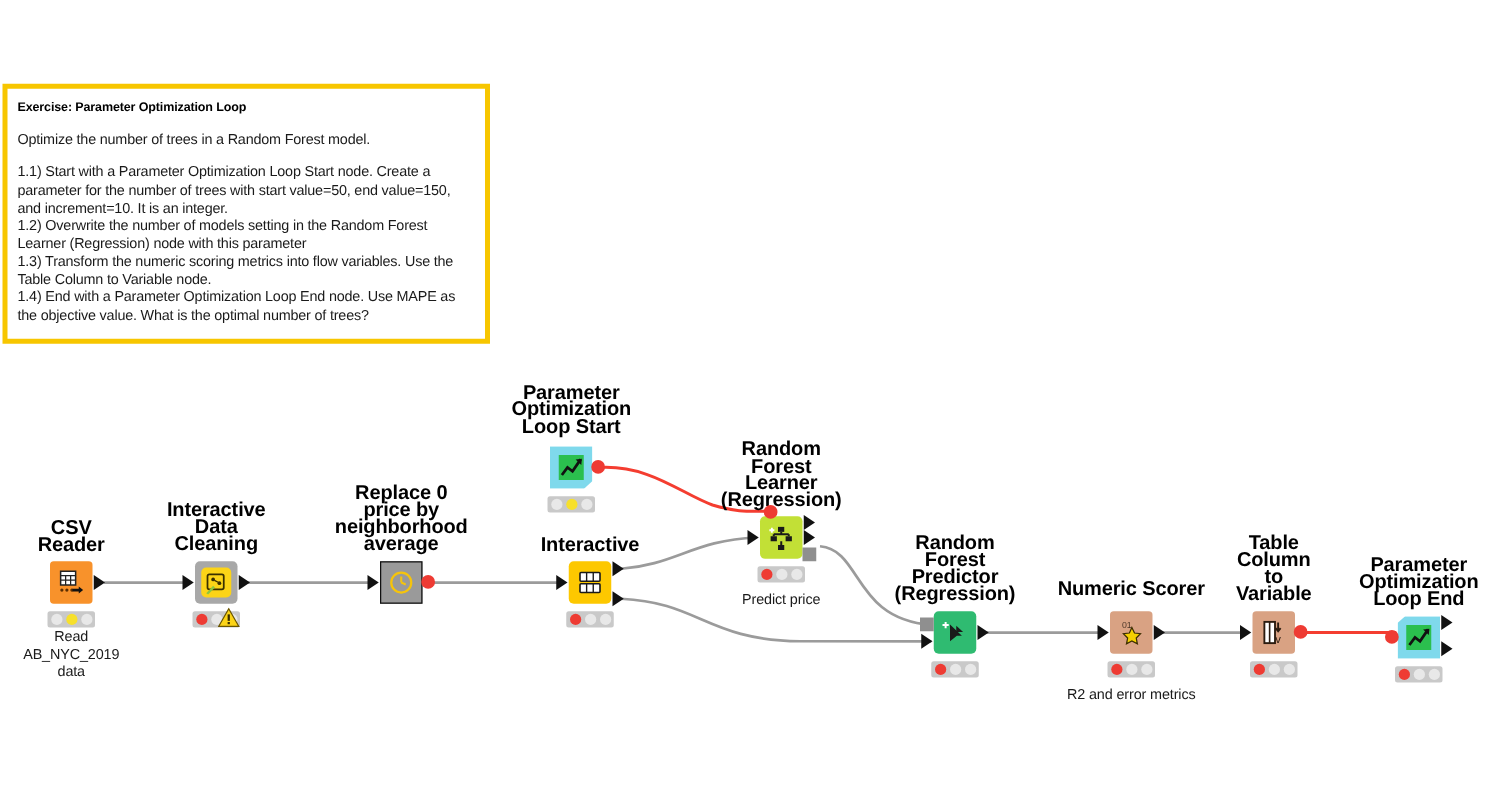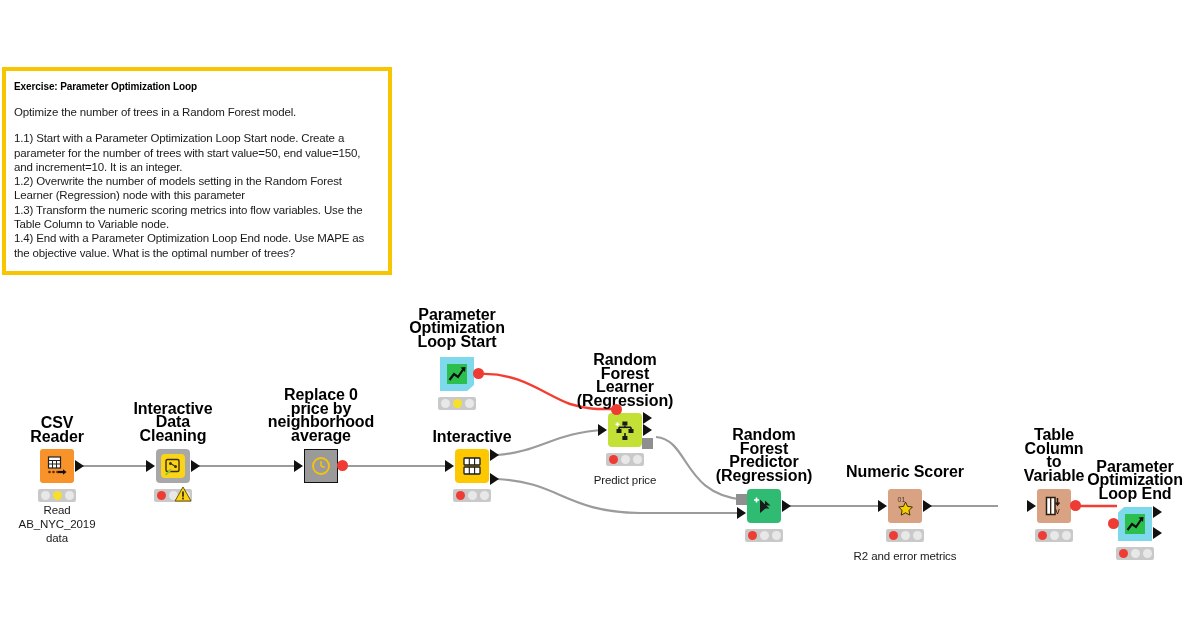--- a/index.html
+++ b/index.html
@@ -443,21 +443,21 @@
     <div class="port port-tri" style="left:-10px; top:11px;"></div>
     <div class="port port-tri" style="left:35px; top:11px;"></div>
     <div class="status">
       <span class="lamp red"></span>
       <span class="lamp"></span>
       <span class="lamp"></span>
     </div>
     <div class="node-sublabel">R2 and error metrics</div>
   </div>
 
-  <div class="node" style="left:1002px; top:489px; width:34px; height:34px;margin-left:35px;">
+  <div class="node" style="left:1002px; top:489px; width:34px; height:34px;">
     <div class="node-label" style="white-space:pre-line; margin-bottom:7px;">Table Column
 to Variable</div>
     <div class="node-body sq" style="background:#d9a283;">
       <span>
         <svg class="icon-svg" width="24" height="24" viewBox="0 0 24 24">
           <rect x="4.5" y="3.5" width="8.5" height="17" fill="#ffffff" stroke="#2b1c10" stroke-width="1.5"></rect>
           <line x1="8.7" y1="3.5" x2="8.7" y2="20.5" stroke="#2b1c10" stroke-width="1.3"></line>
           <path d="M 15.5 4 L 15.5 10.5 M 13.5 8.5 L 15.5 11 L 17.5 8.5" fill="none" stroke="#2b1c10" stroke-width="1.5"></path>
           <text x="13.2" y="20" font-family="Liberation Sans, sans-serif" font-size="9" fill="#2b1c10">v</text>
         </svg>
@@ -465,21 +465,21 @@
     </div>
     <div class="port port-tri" style="left:-10px; top:11px;"></div>
     <div class="port port-circle" style="left:33px; top:11px;"></div>
     <div class="status">
       <span class="lamp red"></span>
       <span class="lamp"></span>
       <span class="lamp"></span>
     </div>
   </div>
 
-  <div class="node" style="left:1118px; top:507px; width:34px; height:34px;">
+  <div class="node" style="left:1118px; top:493px; width:34px; height:34px;">
     <div class="node-label" style="white-space:pre-line; margin-bottom:7px;">Parameter
 Optimization Loop End</div>
     <div class="loop-shape loop-end-shape"></div>
     <span class="loop-icon">
       <svg class="icon-svg" width="22" height="22" viewBox="0 0 22 22">
         <rect x="1" y="1" width="20" height="20" fill="#2bbf4e"></rect>
         <polyline points="3.5,17 8,11 12,14 18.5,4.5" fill="none" stroke="#111" stroke-width="2.2"></polyline>
         <path d="M 14.5 4.5 L 19.5 4 L 19 9 Z" fill="#111"></path>
       </svg>
     </span>

